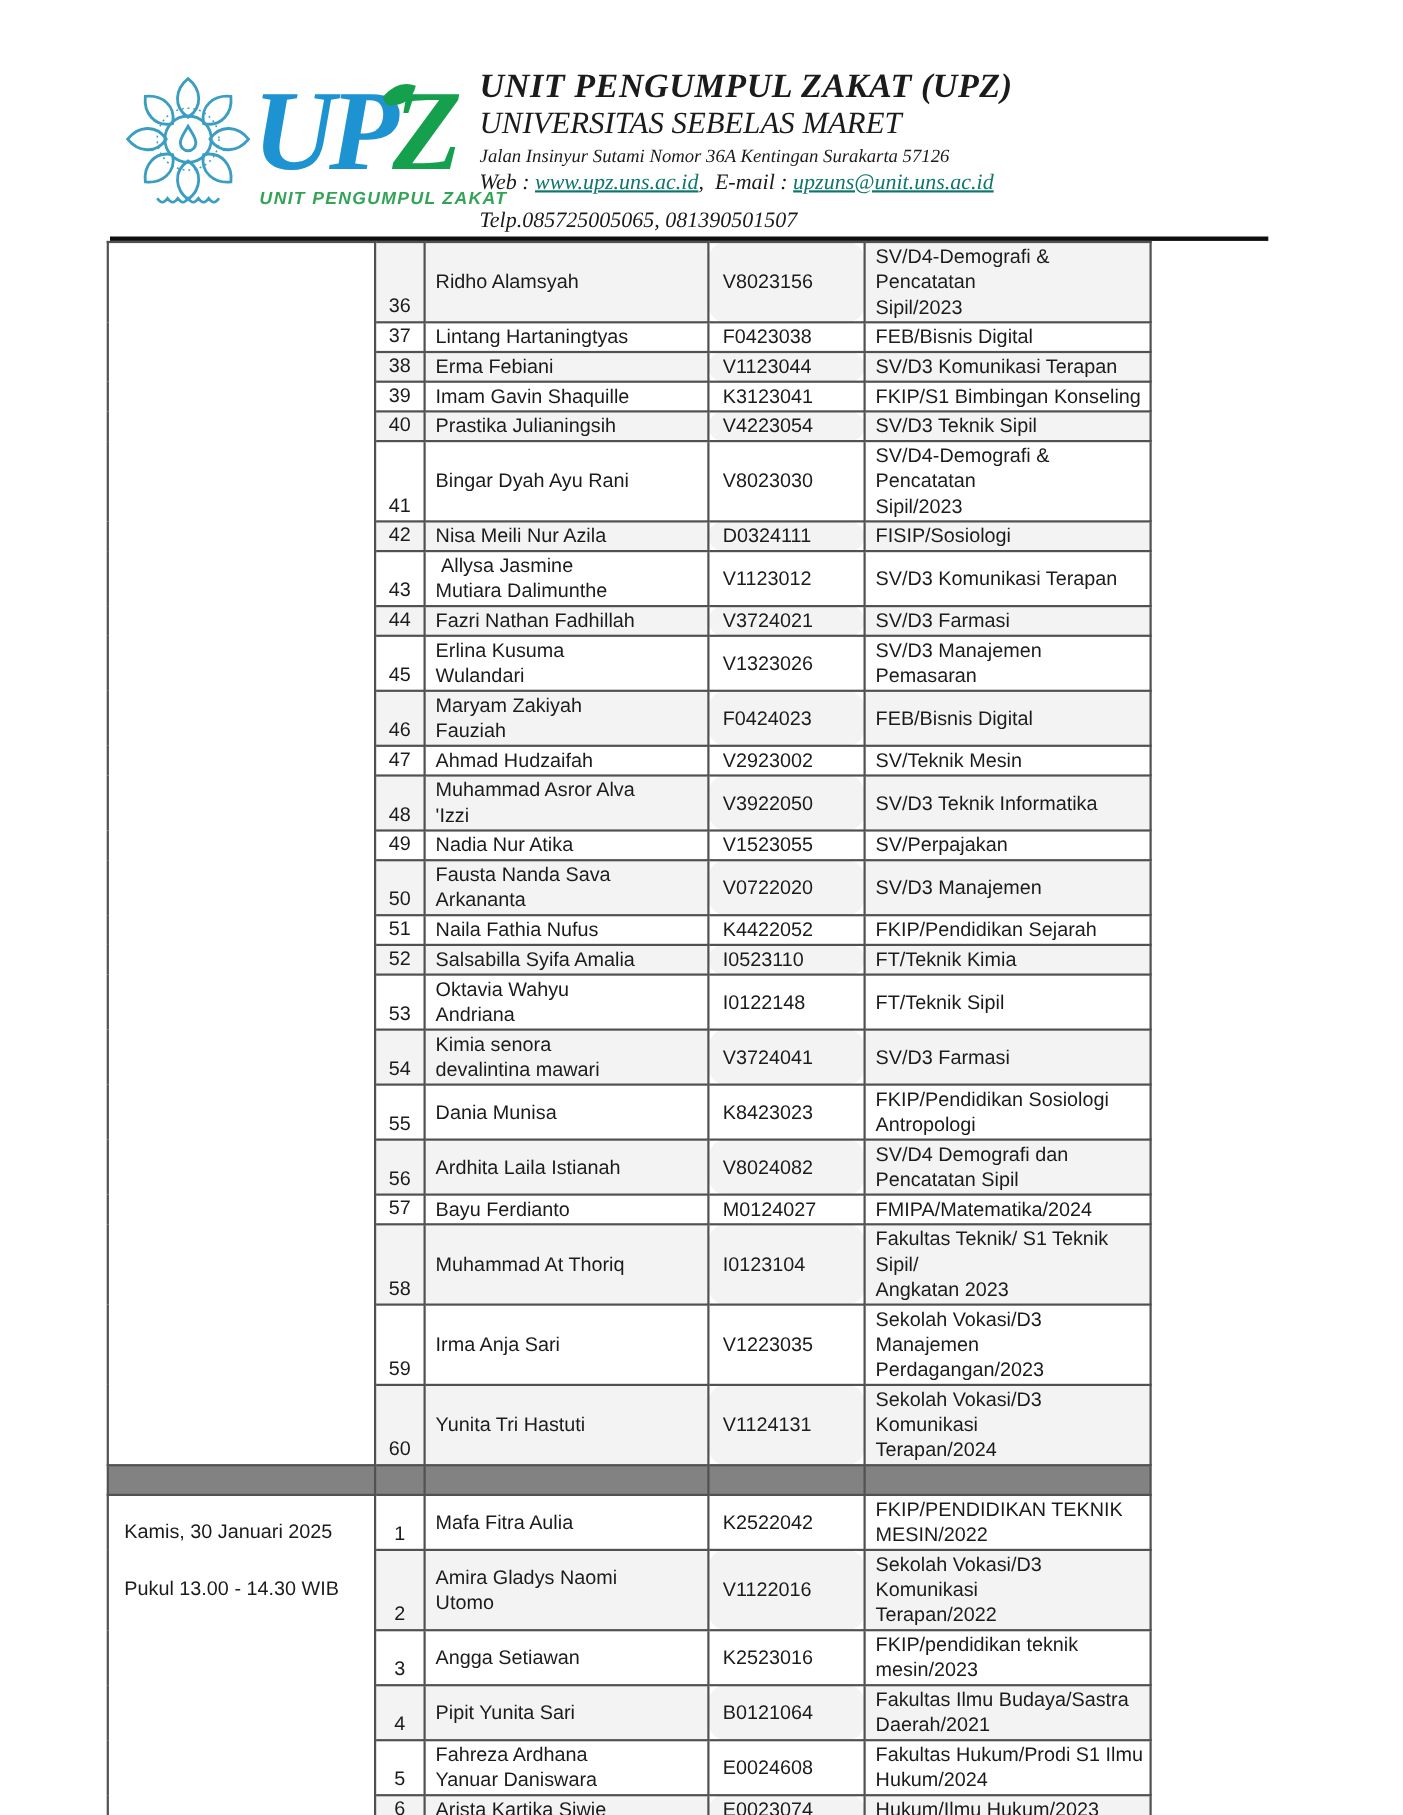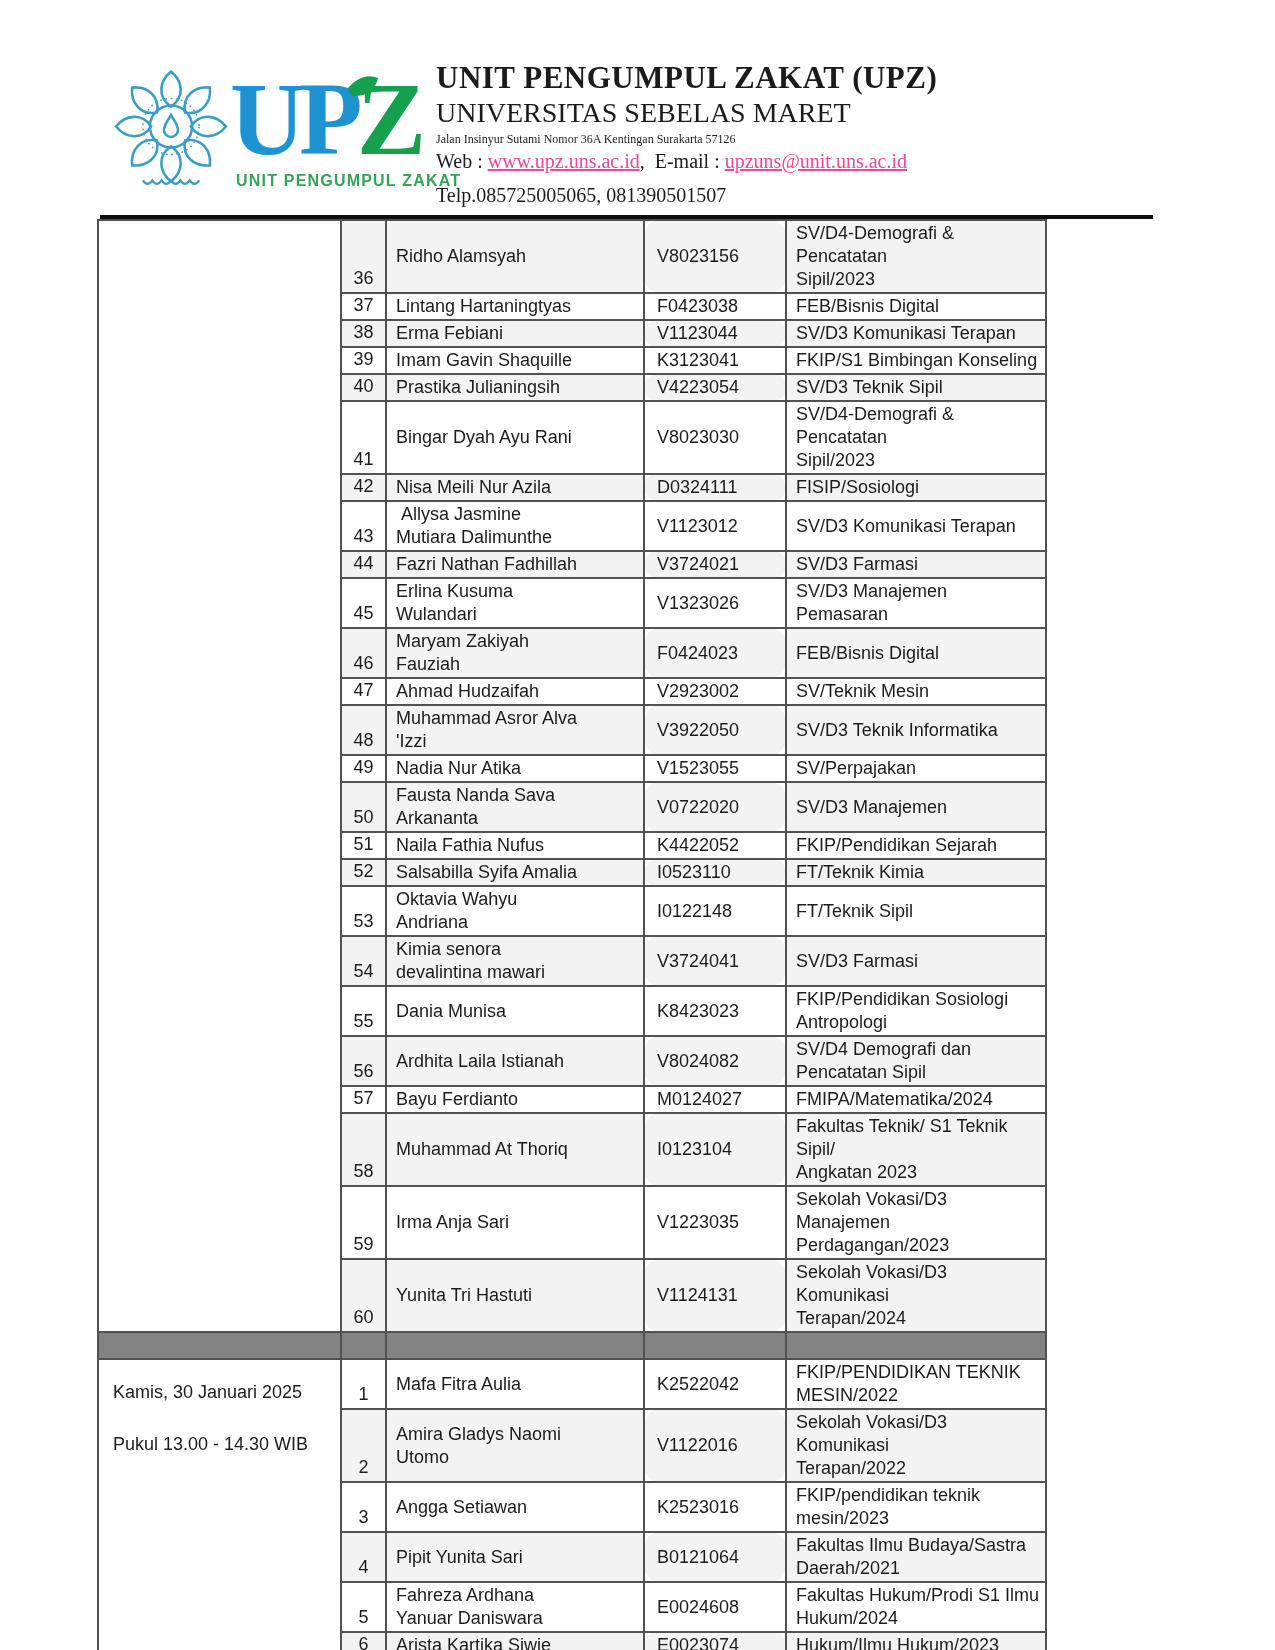--- a/index.html
+++ b/index.html
@@ -8,36 +8,36 @@
     position: relative;
     width: 1275px;
     height: 1650px;
     background: #ffffff;
     overflow: hidden;
     font-family: "Liberation Sans", sans-serif;
     color: #1b1b1b;
   }
 
   
-  .letterhead { position: absolute; left: 0; top: 0; width: 100%; height: 191px; }
+  .letterhead { position: absolute; left: 0; top: 0; width: 100%; height: 191px; font-style: italic; }
   .logo-block { position: absolute; left: 112px; top: 64px; width: 335px; height: 140px; }
   .emblem { position: absolute; left: 0; top: 4px; width: 118px; height: 124px; }
   .upz-word { position: absolute; left: 118px; top: 6px; width: 215px; height: 102px; }
   .logo-caption {
     position: absolute; left: 124px; top: 108px; width: 215px;
     font-size: 16px; font-weight: bold; letter-spacing: 1.2px;
     color: var(--caption-color); white-space: nowrap;
   }
   .head-text { position: absolute; left: 436px; top: 60px; width: 660px; font-family: "Liberation Serif", serif; }
   .org-name { margin: 0; font-size: 31px; font-weight: bold; letter-spacing: 0.5px; }
   .university { margin: 1px 0 0; font-size: 28px; font-weight: normal; }
-  .addr-line { margin: 3px 0 0; font-size: 12px; }
+  .addr-line { margin: 3px 0 0; font-size: 17px; }
   .web-line { margin: 3px 0 0; font-size: 20px; }
   .telp-line { margin: 11px 0 0; font-size: 20px; }
-  .web-line a { color: #ec4899; text-decoration: underline; cursor: pointer; }
+  .web-line a { color: #0f766e; text-decoration: underline; cursor: pointer; }
   .head-rule { position: absolute; left: 100px; top: 215px; width: 1053px; height: 4px; background: #0e0e0e; }
 
   
   table.roster {
     position: absolute; left: 97px; top: 219px; width: 948px;
     border-collapse: collapse; table-layout: fixed;
   }
   col.c-sched { width: 243px; }
   col.c-num   { width: 45px;  }
   col.c-name  { width: 258px; }

